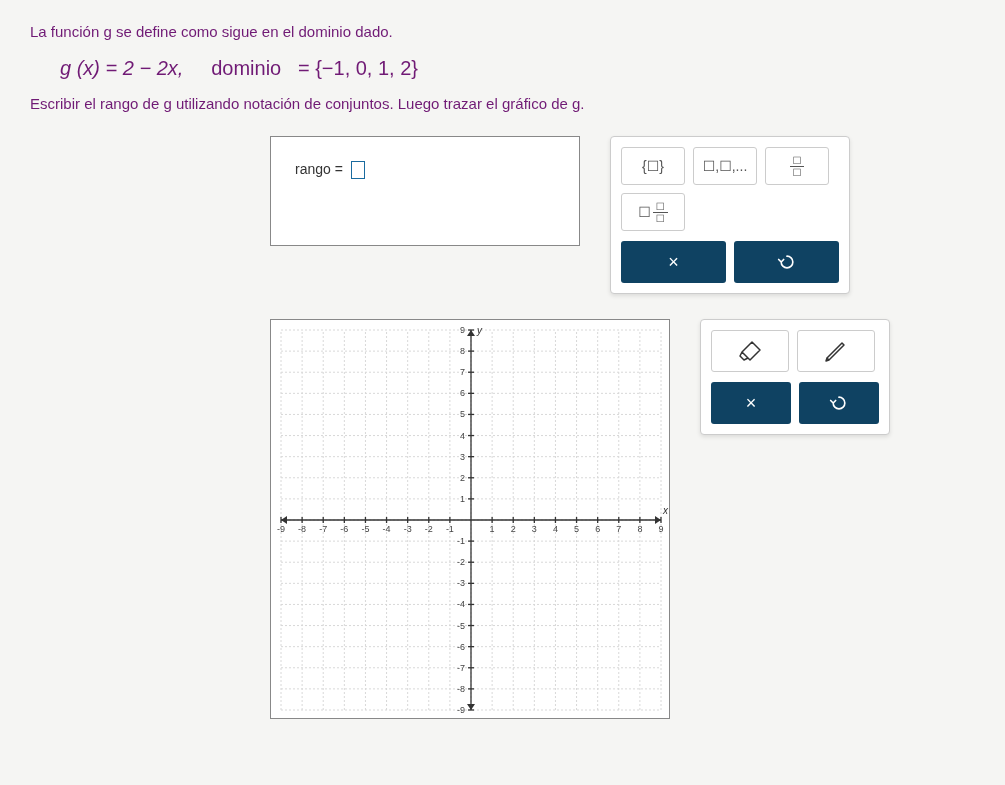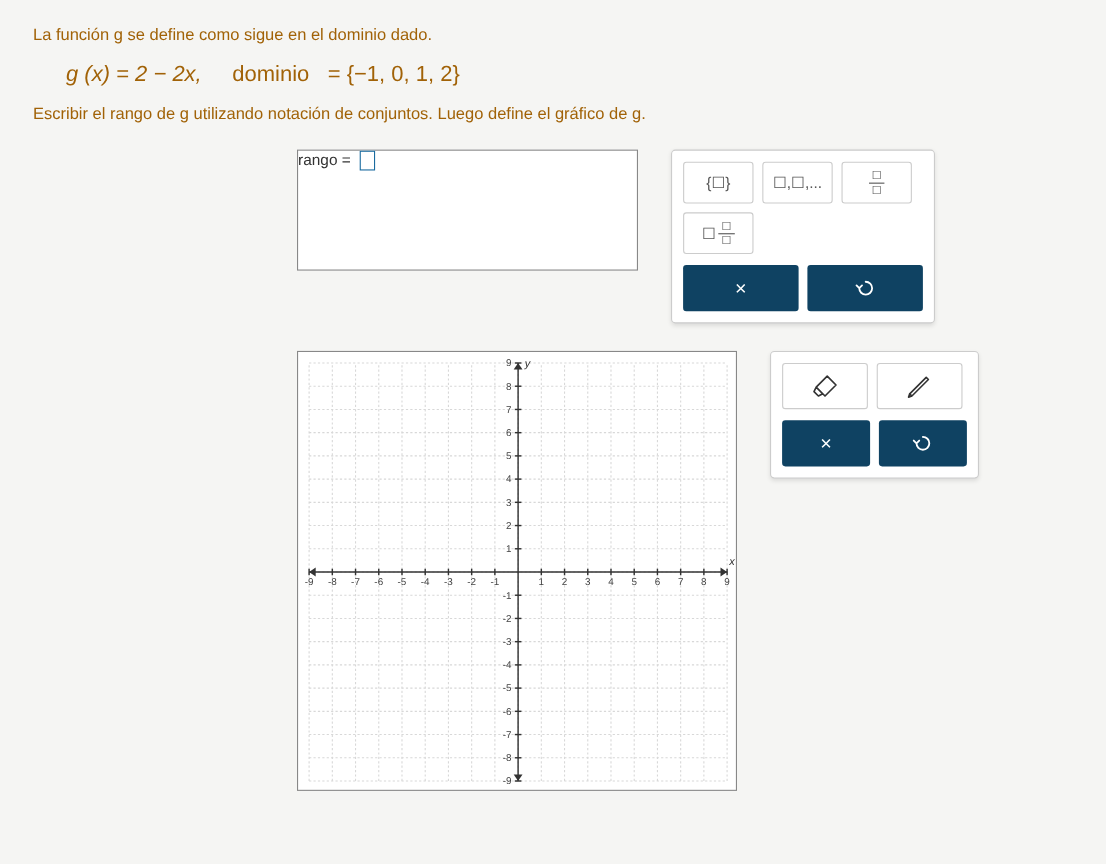--- a/index.html
+++ b/index.html
@@ -8,40 +8,40 @@
     padding: 20px 30px;
     font-family: Arial, sans-serif;
     background: #f5f5f3;
     color: #333;
     width: 1005px;
     height: 785px;
   }
   .problem-text {
     font-size: 15px;
     line-height: 1.6;
-    color: #a16207;
+    color: #701a75;
   }
   .formula {
     padding: 8px 0 8px 30px;
     font-size: 20px;
   }
   .formula .fn { font-style: italic; }
   .content-row {
     display: flex;
     gap: 30px;
     margin-top: 20px;
     margin-left: 240px;
     align-items: flex-start;
   }
   .answer-box {
     border: 1px solid #888;
     background: #fff;
     width: 310px;
     height: 110px;
-    padding: 0;
+    padding: 24px;
     font-size: 14px;
   }
   .input-slot {
     display: inline-block;
     width: 14px;
     height: 18px;
     border: 1px solid #1a6b9f;
     vertical-align: middle;
     background: #fff;
     margin-left: 4px;
@@ -127,21 +127,21 @@
 
 <div class="problem-text">
   <div>La función g se define como sigue en el dominio dado.</div>
   <div class="formula">
     <span class="fn">g (x) = 2 − 2x,</span>
     &nbsp;&nbsp;&nbsp;
     <span>dominio</span>
     &nbsp;
     <span>= {−1, 0, 1, 2}</span>
   </div>
-  <div>Escribir el rango de g utilizando notación de conjuntos. Luego define el gráfico de g.</div>
+  <div>Escribir el rango de g utilizando notación de conjuntos. Luego trazar el gráfico de g.</div>
 </div>
 
 <div class="content-row">
   <div class="answer-box">
     <span>rango =</span>
     <span class="input-slot"></span>
   </div>
 
   <div class="tool-panel">
     <div class="tool-grid">

